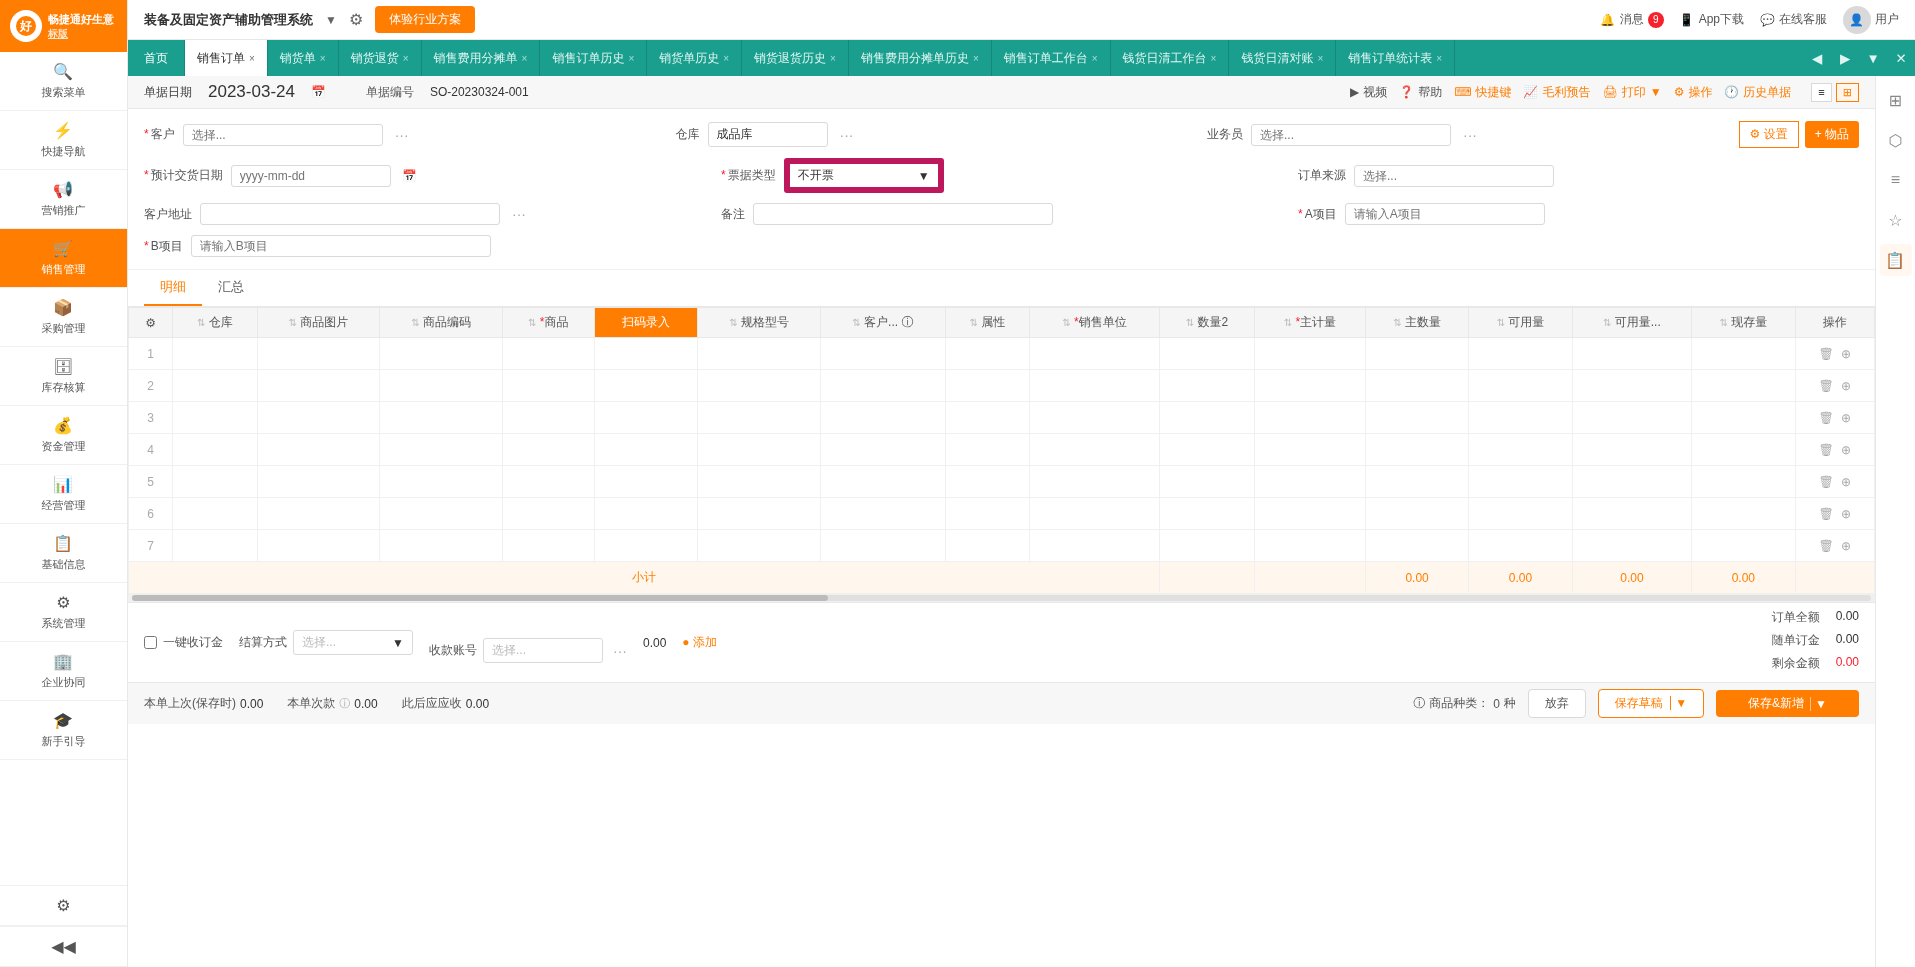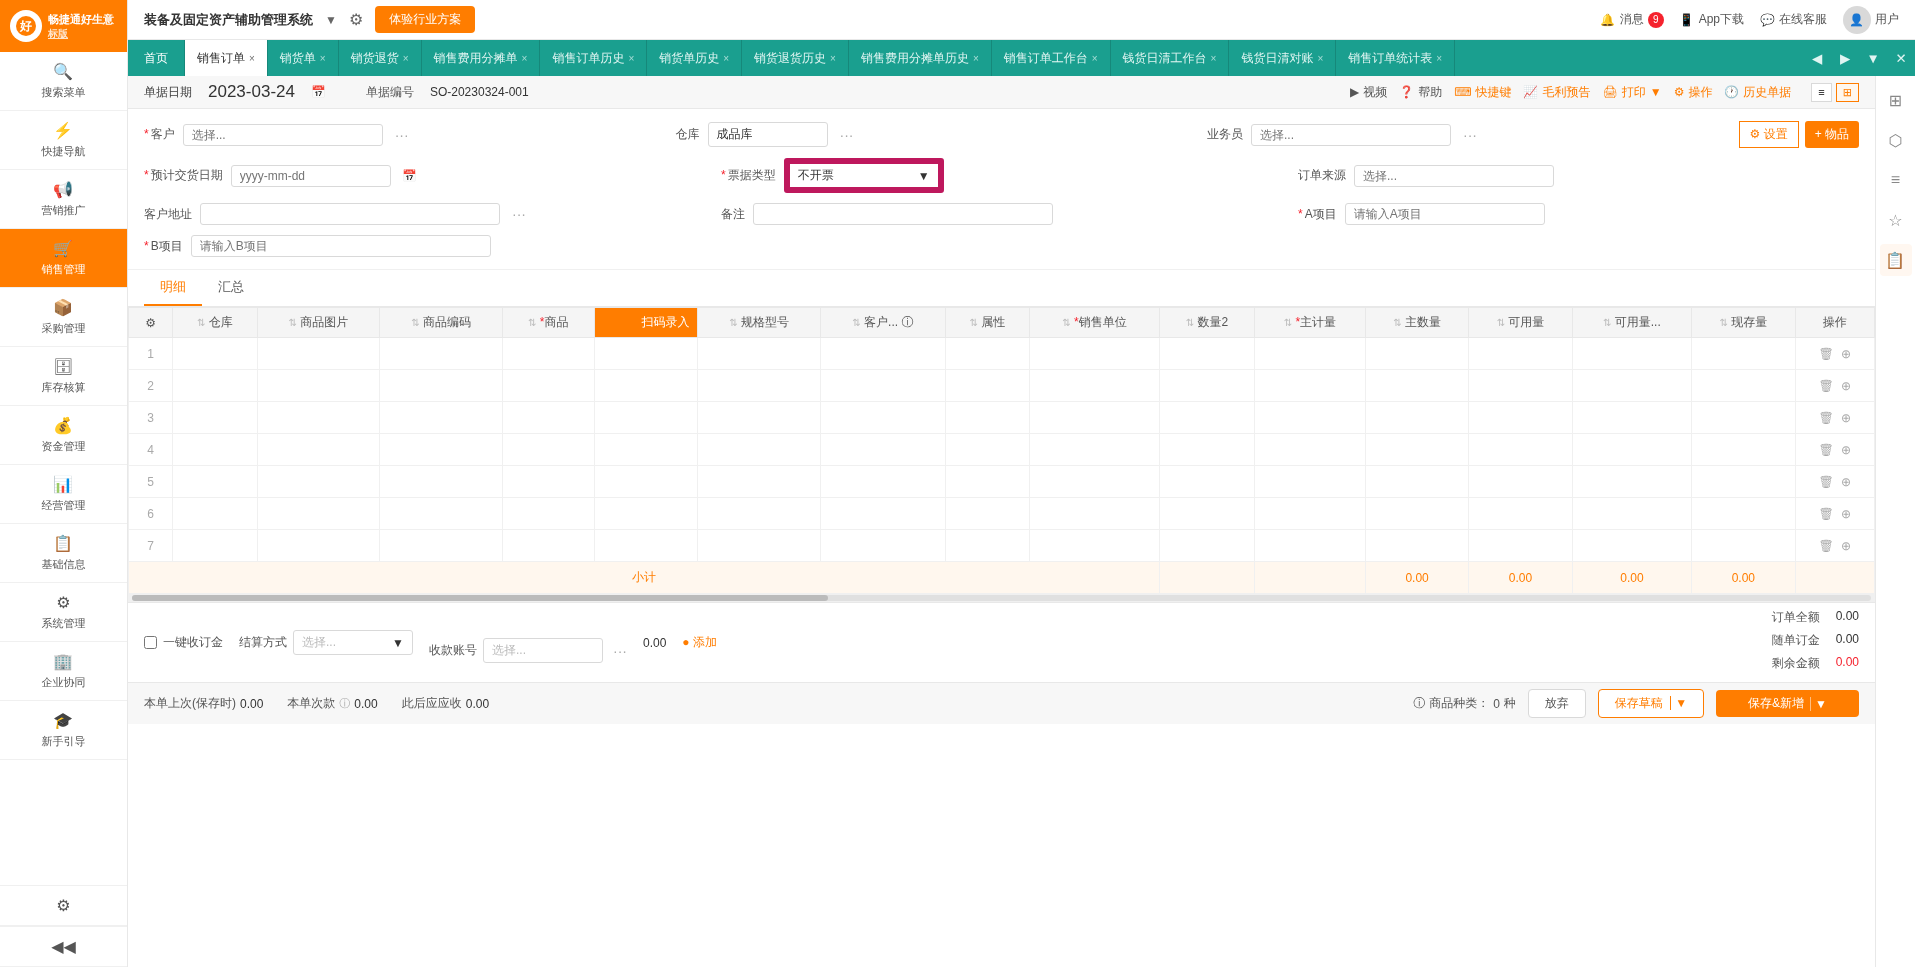--- a/index.html
+++ b/index.html
@@ -304,21 +304,21 @@
       background: #f5f5f5;
       padding: 6px 8px;
       border: 1px solid #e8e8e8;
       font-weight: normal;
       color: #555;
       white-space: nowrap;
       text-align: center;
       position: relative;
     }
     .detail-table th .required { color: #f5222d; }
-    .detail-table th.scan-col { background: #ff7d00; color: #fff; text-align: right; }
+    .detail-table th.scan-col { background: #ff7d00; color: #fff; }
     .detail-table td {
       padding: 4px 8px;
       border: 1px solid #f0f0f0;
       text-align: center;
       height: 32px;
       color: #333;
     }
     .row-num { color: #aaa; }
     .table-container { overflow-x: auto; }
     .subtotal-row td {

